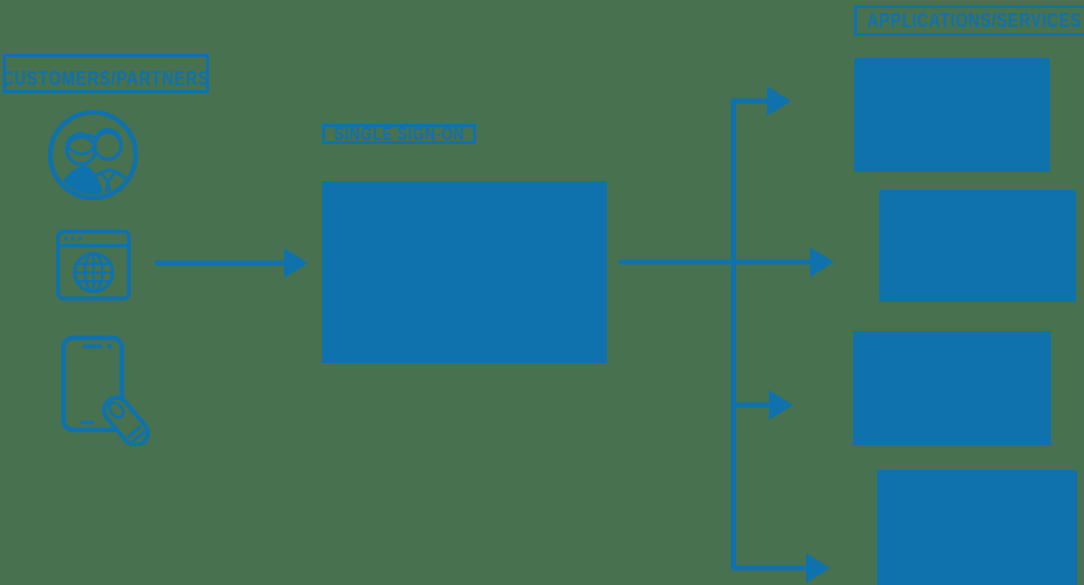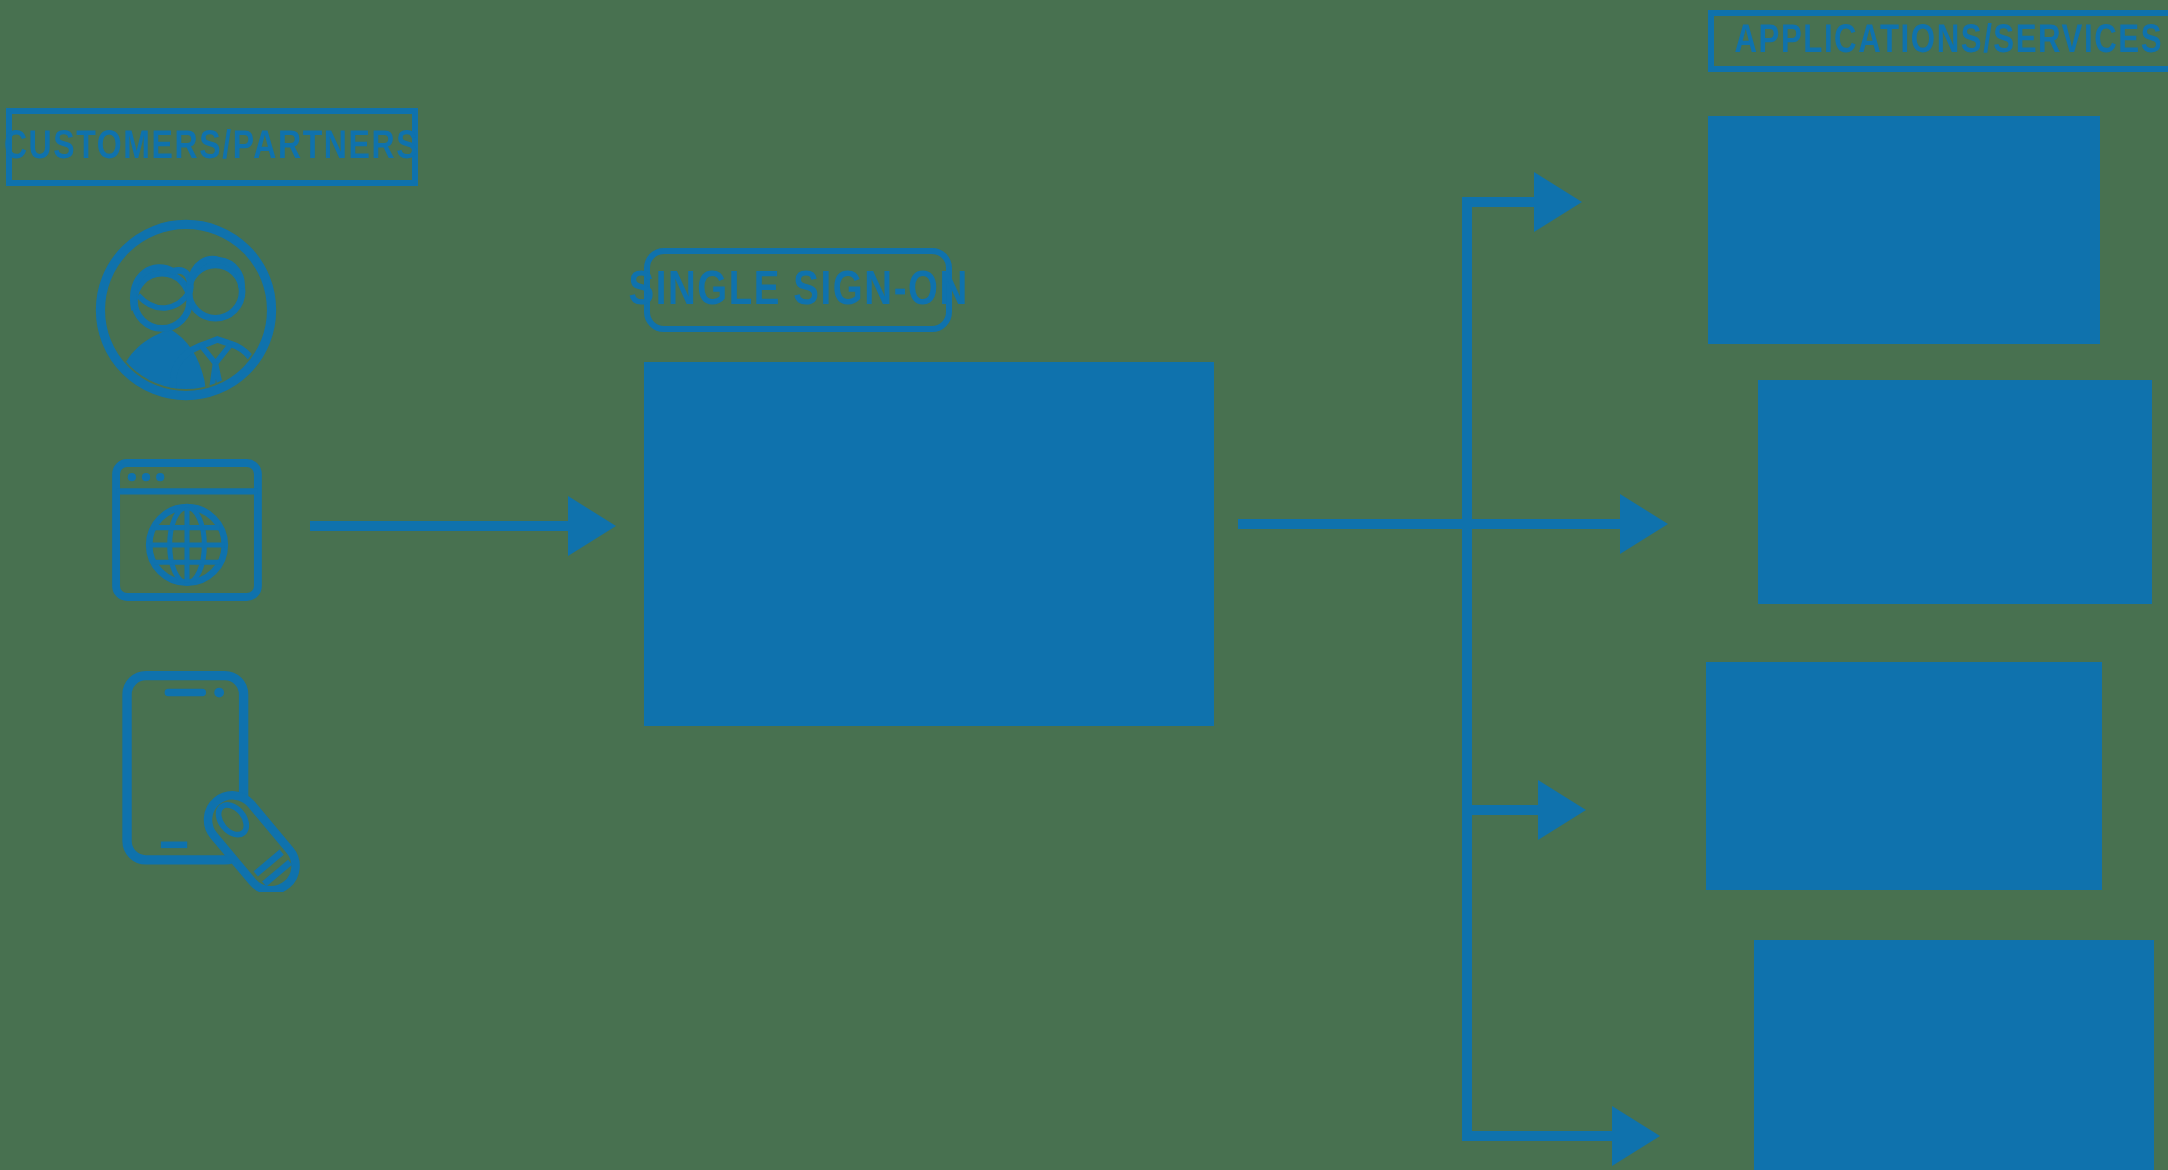--- a/index.html
+++ b/index.html
@@ -12,22 +12,22 @@
   .label-box{
     position:absolute; box-sizing:border-box;
     border:3px solid var(--blue);
     display:flex; align-items:center; justify-content:center;
     color:var(--blue); font-weight:bold; white-space:nowrap;
   }
   .condense{ display:inline-block; transform:scaleX(0.8); letter-spacing:1px; }
   .fill-box{ position:absolute; background:var(--blue); }
   .overlay{ position:absolute; left:0; top:0; width:1084px; height:585px; }
   .icon{ position:absolute; }
-  #lbl-customers{ left:3px;  top:54px;  width:206px; height:39px; font-size:20px; }
-  #lbl-sso      { left:322px; top:124px; width:154px; height:42px; font-size:24px;border-radius:10px; }
+  #lbl-customers{ left:3px;  top:54px;  width:206px; height:39px; font-size:20px;align-items:flex-end; }
+  #lbl-sso      { left:322px; top:124px; width:154px; height:20px; font-size:18px; }
   #lbl-apps     { left:854px; top:5px;  width:240px; height:31px; font-size:20px; }
   #sso-box{ left:322px; top:181px; width:285px; height:182px; }
   #app1{ left:854px; top:58px;  width:196px; height:114px; }
   #app2{ left:879px; top:190px; width:197px; height:112px; }
   #app3{ left:853px; top:331px; width:198px; height:114px; }
   #app4{ left:877px; top:470px; width:200px; height:115px; }
   #icon-couple { left:47px; top:109px; width:92px; height:92px; }
   #icon-browser{ left:54px; top:226px; width:79px; height:78px; }
   #icon-phone  { left:56px; top:333px; width:94px; height:113px; }
 </style>

